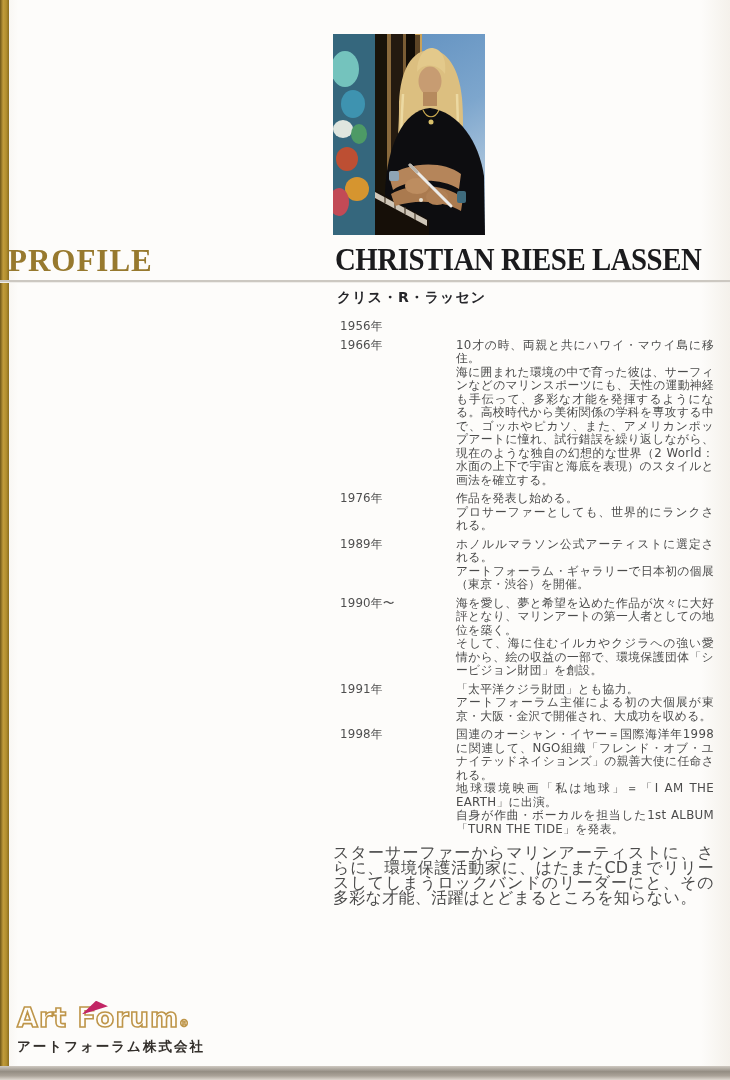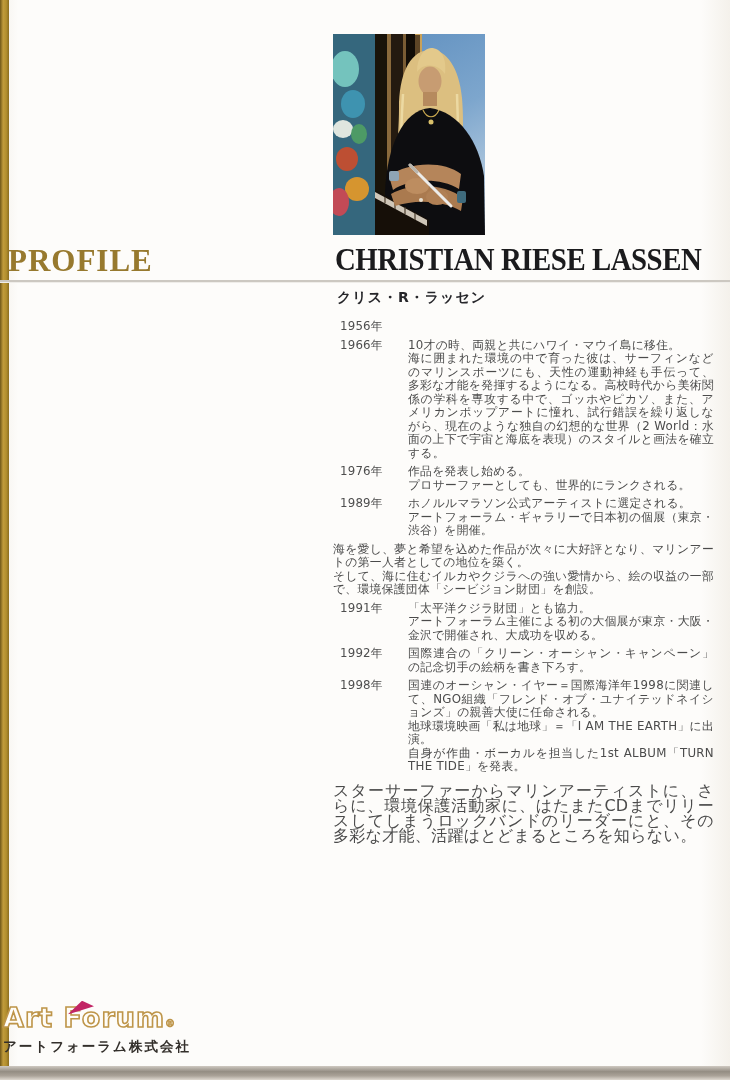--- a/index.html
+++ b/index.html
@@ -40,34 +40,34 @@
     transform:scaleX(0.93);transform-origin:left center;
   }
   .name-ja{
     position:absolute;left:337px;top:289px;
     font-size:14px;font-weight:600;letter-spacing:1px;color:#26262a;
     white-space:nowrap;
   }
   .right-column{
     position:absolute;left:333px;top:320px;width:381px;
   }
-  .t-row{display:flex;margin-bottom:5px;}
+  .t-row{display:flex;margin-bottom:5px;gap:48px;}
   .t-year{
     flex:0 0 75px;padding-left:7px;box-sizing:border-box;
     font-size:11.8px;line-height:13.5px;color:#4e4e4e;letter-spacing:0.2px;
   }
   .t-text{
     flex:1;font-size:11.8px;line-height:13.5px;color:#4b4b4b;
     letter-spacing:0.3px;white-space:pre-line;text-align:justify;
   }
   .closing{
     margin-top:9px;font-size:16px;line-height:15px;color:#4b4b4b;
     letter-spacing:0.3px;text-align:justify;
   }
-  .footer-logo{position:absolute;left:3px;top:1002px;}
+  .footer-logo{position:absolute;left:17px;top:1002px;}
   .logo-wordmark{
     position:relative;display:inline-block;
     font-family:"DejaVu Sans",sans-serif;font-weight:bold;font-size:27px;
     letter-spacing:1px;color:#fffdf8;
     -webkit-text-stroke:1.6px var(--logo-tan,#be9549);
     white-space:nowrap;
   }
   .logo-reg{
     font-size:10px;-webkit-text-stroke:0.8px var(--logo-tan,#be9549);
     vertical-align:baseline;
@@ -169,31 +169,28 @@
       <span class="t-year">1976年</span>
       <div class="t-text">作品を発表し始める。
 プロサーファーとしても、世界的にランクされる。</div>
     </div>
     <div class="t-row">
       <span class="t-year">1989年</span>
       <div class="t-text">ホノルルマラソン公式アーティストに選定される。
 アートフォーラム・ギャラリーで日本初の個展（東京・渋谷）を開催。</div>
     </div>
     <div class="t-row">
+      <span class="t-year">1990年〜</span>
       <div class="t-text">海を愛し、夢と希望を込めた作品が次々に大好評となり、マリンアートの第一人者としての地位を築く。
 そして、海に住むイルカやクジラへの強い愛情から、絵の収益の一部で、環境保護団体「シービジョン財団」を創設。</div>
     </div>
     <div class="t-row">
       <span class="t-year">1991年</span>
       <div class="t-text">「太平洋クジラ財団」とも協力。
 アートフォーラム主催による初の大個展が東京・大阪・金沢で開催され、大成功を収める。</div>
-    </div>
-    <div class="t-row">
-      <span class="t-year">1992年</span>
-      <div class="t-text">国際連合の「クリーン・オーシャン・キャンペーン」の記念切手の絵柄を書き下ろす。</div>
     </div>
     <div class="t-row">
       <span class="t-year">1998年</span>
       <div class="t-text">国連のオーシャン・イヤー＝国際海洋年1998に関連して、NGO組織「フレンド・オブ・ユナイテッドネイションズ」の親善大使に任命される。
 地球環境映画「私は地球」＝「I AM THE EARTH」に出演。
 自身が作曲・ボーカルを担当した1st ALBUM「TURN THE TIDE」を発表。</div>
     </div>
 
     <div class="closing">スターサーファーからマリンアーティストに、さらに、環境保護活動家に、はたまたCDまでリリースしてしまうロックバンドのリーダーにと、その多彩な才能、活躍はとどまるところを知らない。</div>
   </div>

